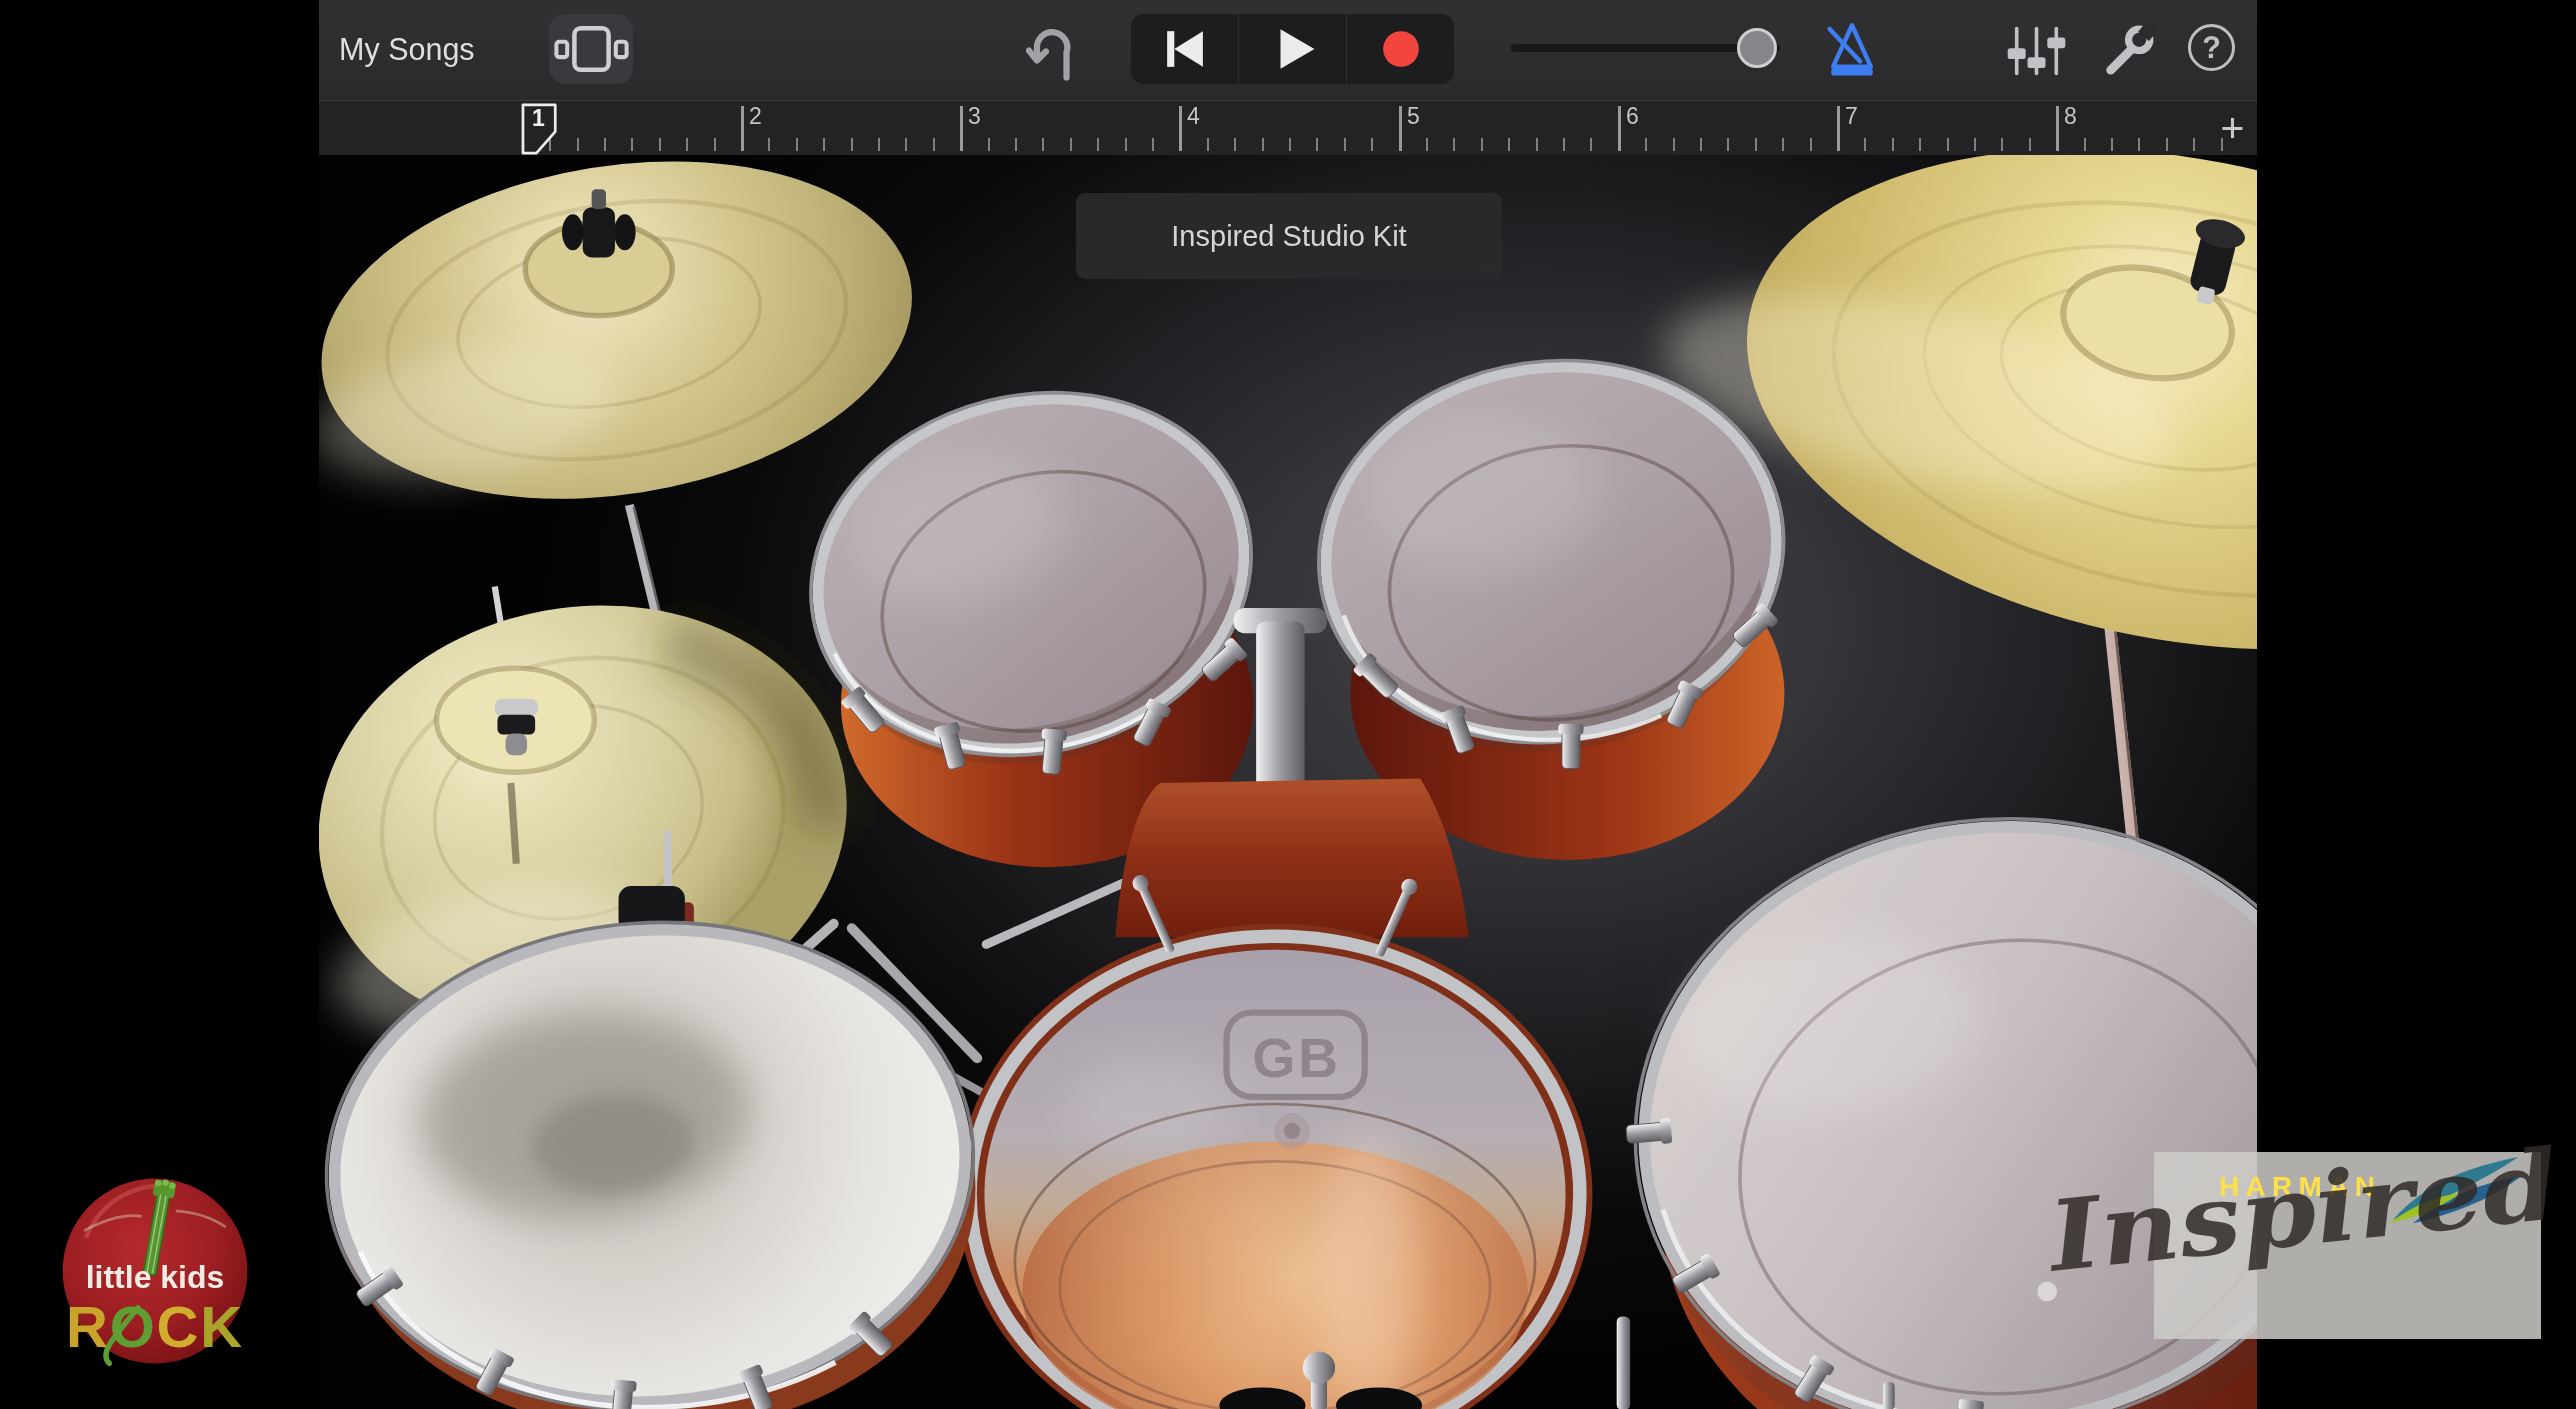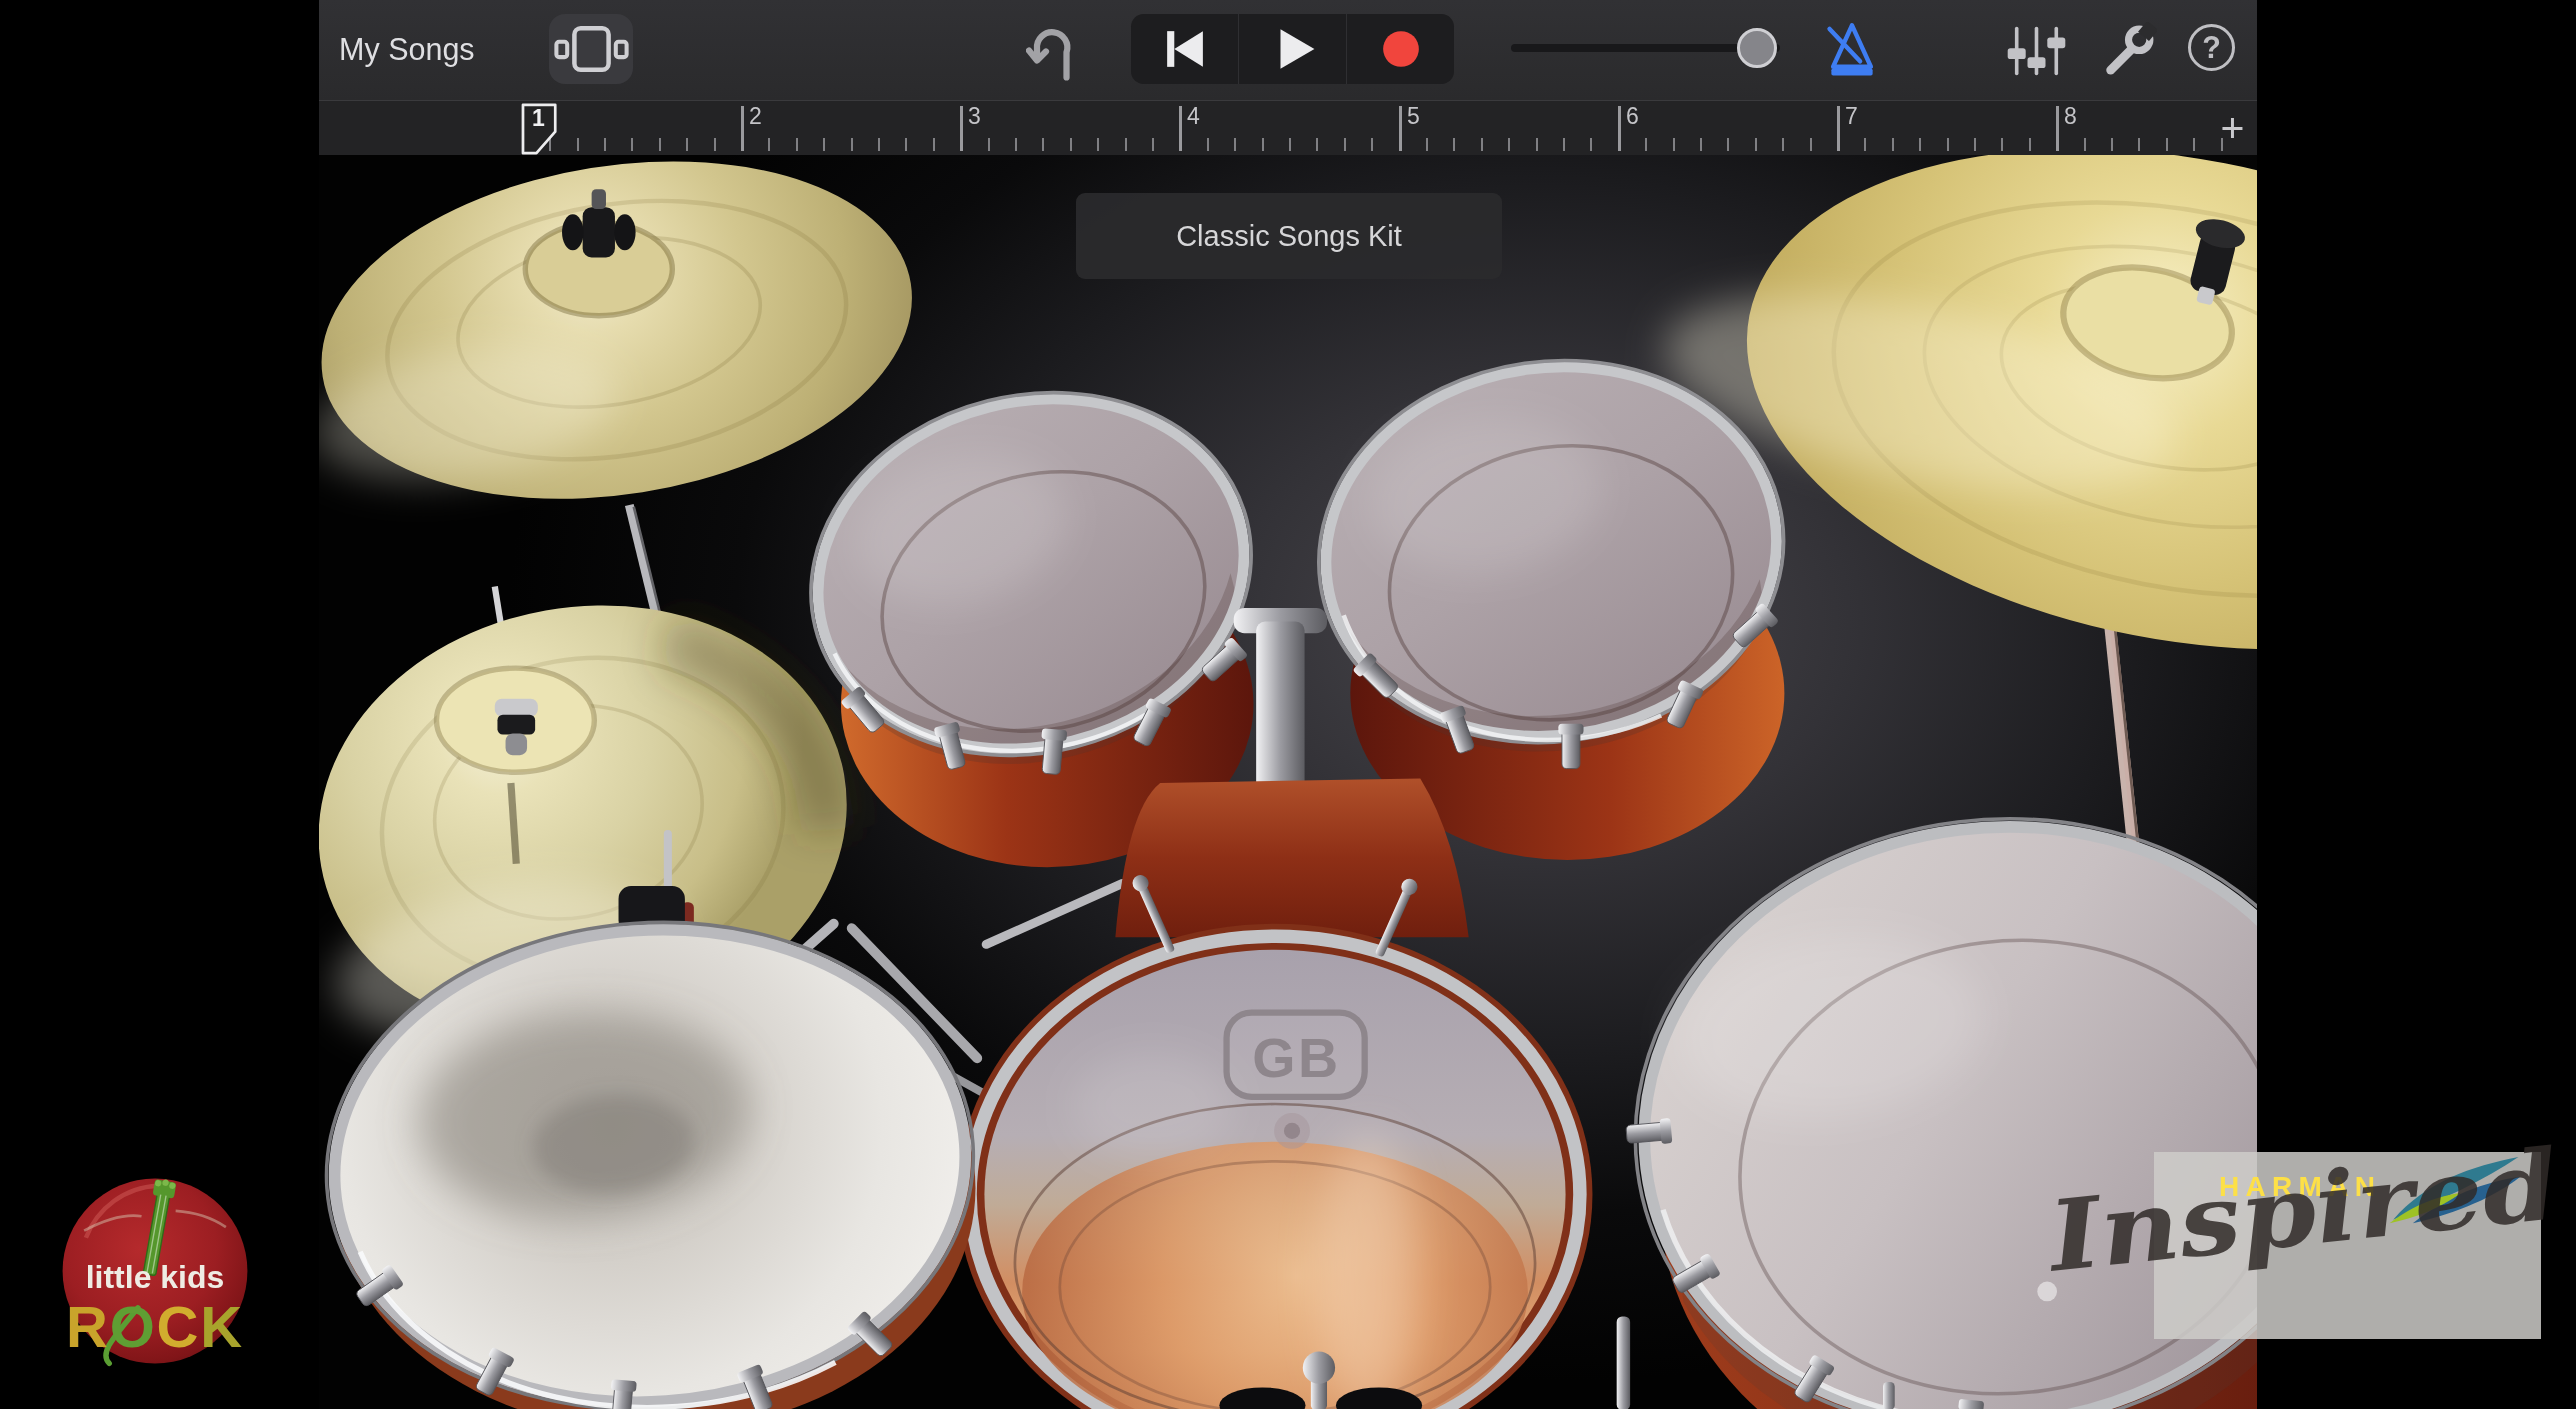--- a/index.html
+++ b/index.html
@@ -475,21 +475,21 @@
         </g>
         <use href="#lug" transform="translate(193 1360) rotate(28)"></use>
         <use href="#lug" transform="translate(338 1394) rotate(5)"></use>
         <use href="#lug" transform="translate(489 1379) rotate(-22)"></use>
         <use href="#lug" transform="translate(618 1318) rotate(-45)"></use>
         <use href="#lug" transform="translate(64 1264) rotate(55)"></use>
       </g>
     </svg>
 
     <div id="kit-label">
-      <span>Classic Songs Kit</span>
+      <span>Inspired Studio Kit</span>
     </div>
   </div>
 </div>
 
 <div id="lkr-badge">
   <svg width="192" height="192" viewBox="0 0 214 214">
     <defs>
       <radialGradient id="lkrGrad" cx="0.42" cy="0.38" r="0.75">
         <stop offset="0" stop-color="#b52a2c"></stop>
             <stop offset="0.55" stop-color="#9c1e22"></stop>

